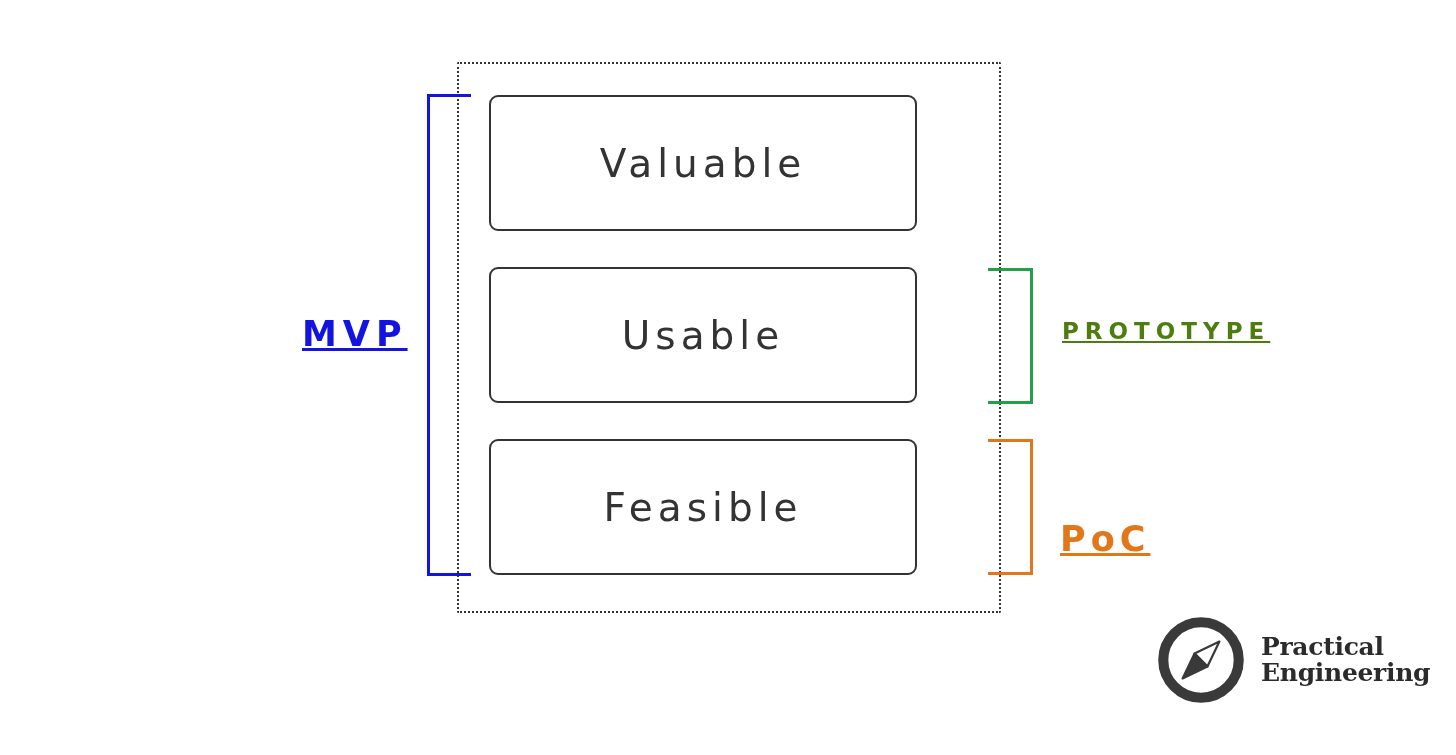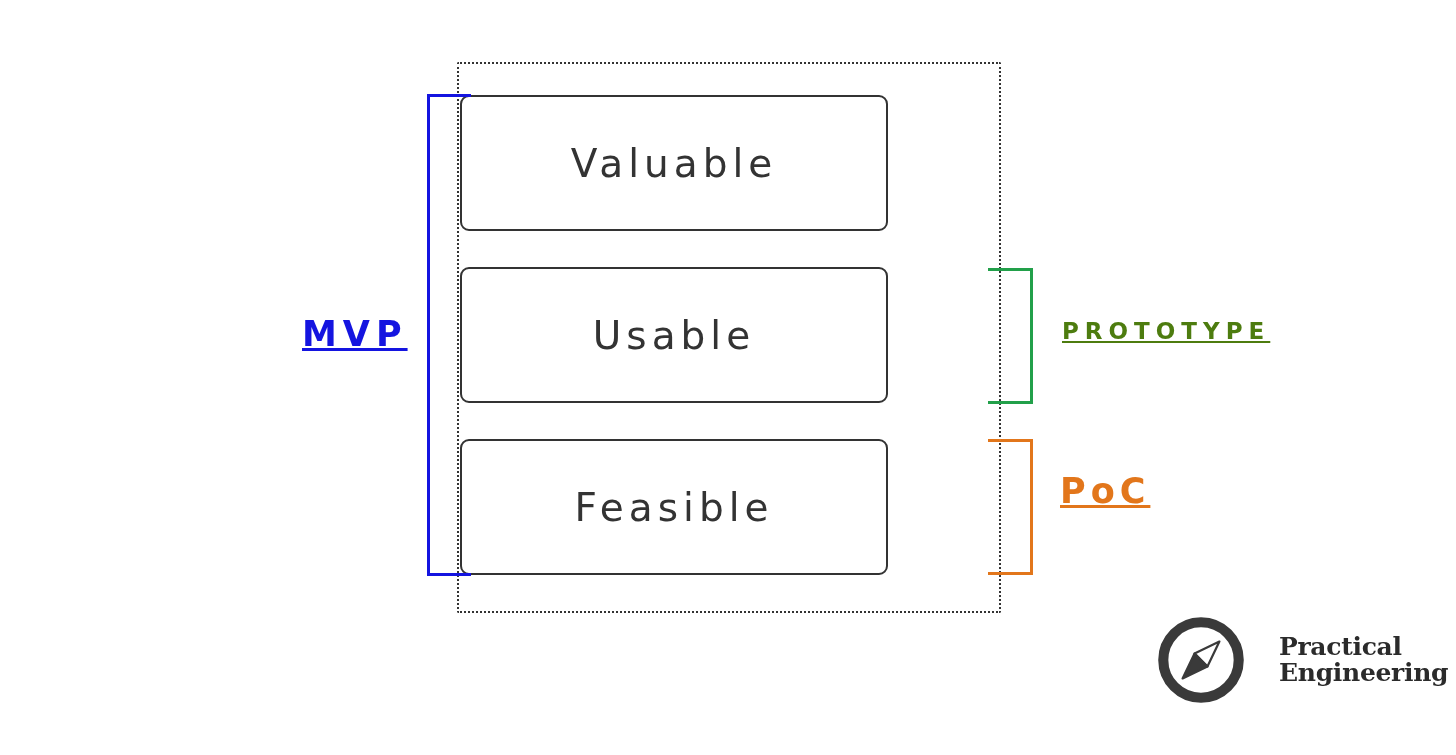--- a/index.html
+++ b/index.html
@@ -29,21 +29,21 @@
     width: 544px;
     height: 551px;
     border: 2.5px dotted #333333;
     box-sizing: border-box;
     border-radius: 2px;
   }
 
   
   .layer-box {
     position: absolute;
-    left: 460px;
+    left: 489px;
     width: 428px;
     height: 136px;
     box-sizing: border-box;
     border: 2.2px solid #333333;
     border-radius: 9px;
     background: #ffffff;
     display: flex;
     align-items: center;
     justify-content: center;
   }
@@ -119,34 +119,34 @@
   }
   .label-prototype {
     left: 1062px;
     top: 320px;
     font-size: 23px;
     letter-spacing: 6px;
     color: #4d7c0f;
   }
   .label-poc {
     left: 1060px;
-    top: 474px;
+    top: 522px;
     font-size: 35px;
     letter-spacing: 5px;
     color: #e2761b;
   }
 
   
   .logo {
     position: absolute;
     left: 1155px;
     top: 614px;
     display: flex;
     align-items: center;
-    gap: 32px;
+    gap: 14px;
   }
   .logo-mark {
     width: 92px;
     height: 92px;
     flex: 0 0 92px;
   }
   .logo-text {
     display: flex;
     flex-direction: column;
     justify-content: center;

